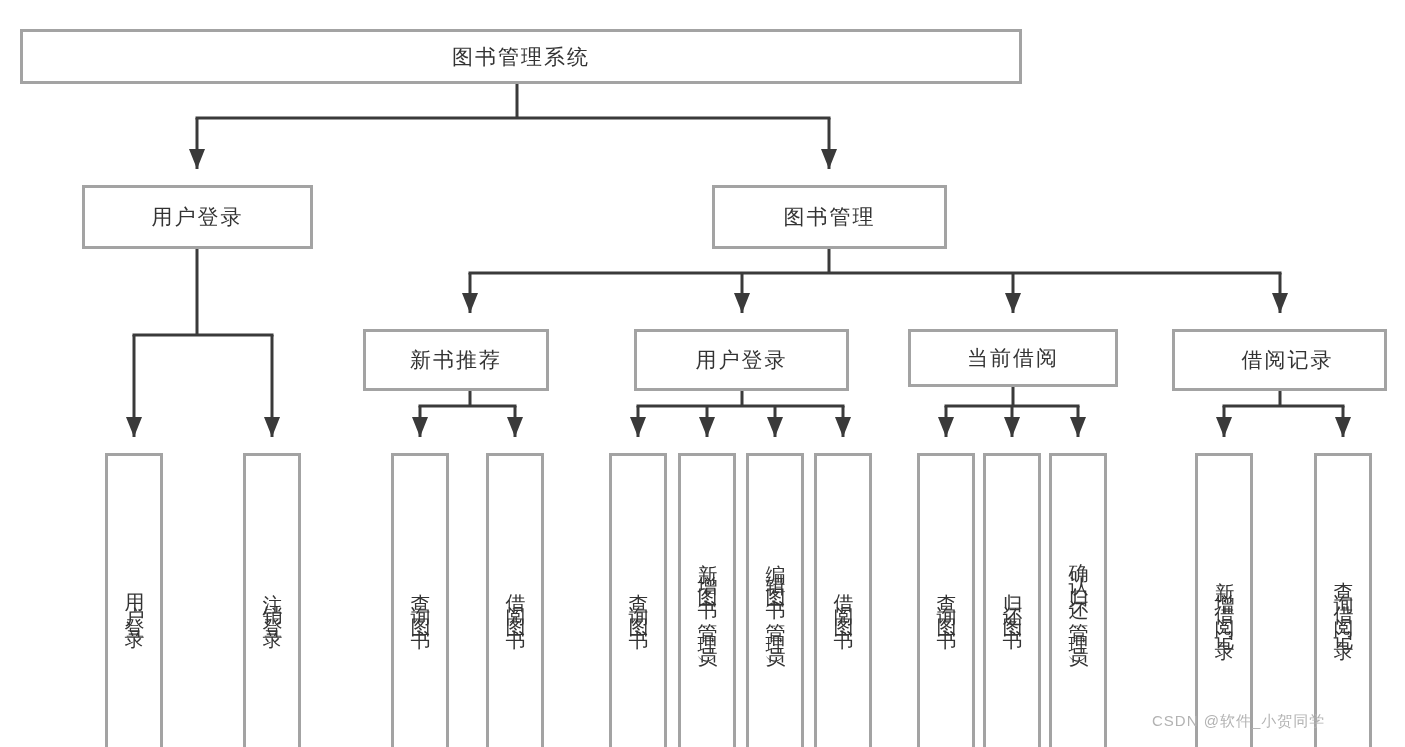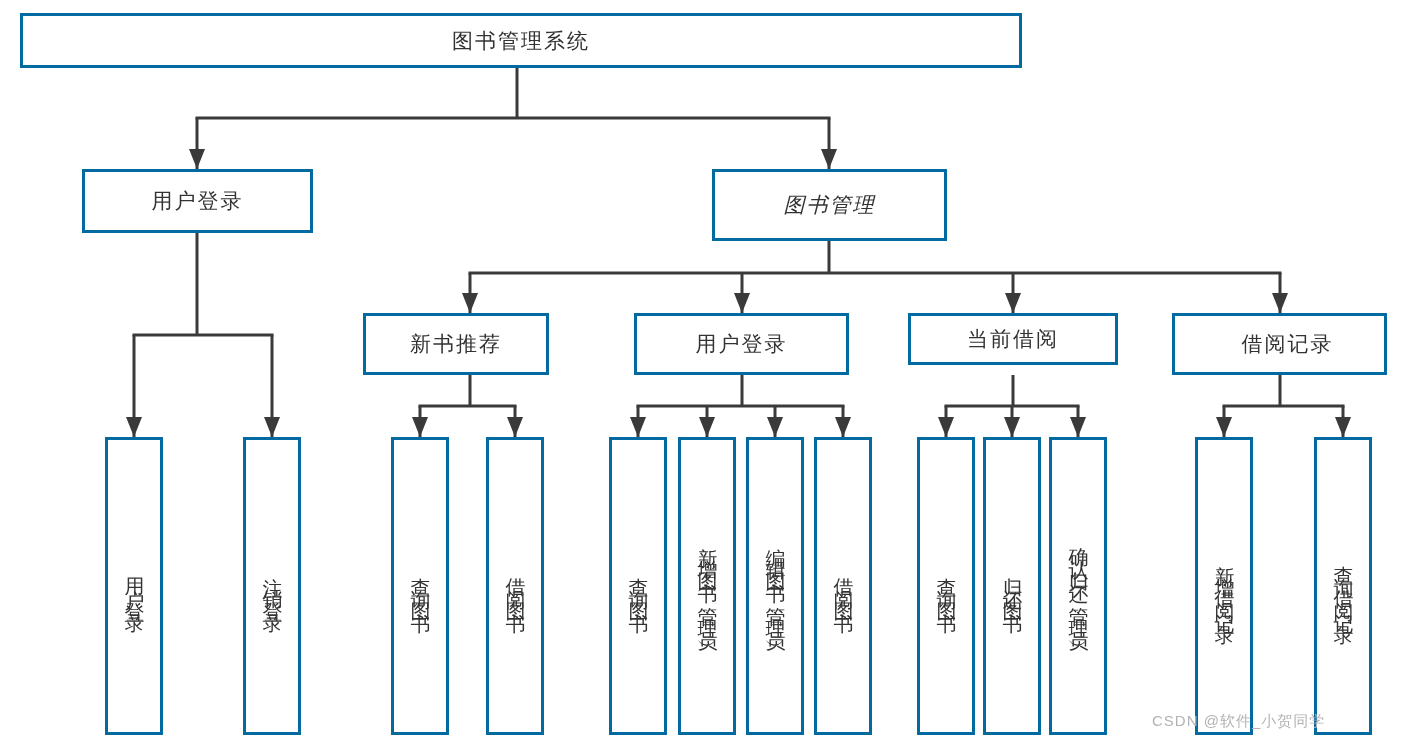--- a/index.html
+++ b/index.html
@@ -5,21 +5,21 @@
   * { margin:0; padding:0; box-sizing:border-box; }
   html,body { background:#ffffff; }
   body { font-family:"Liberation Sans", sans-serif; }
   .canvas {
     position:relative; width:1405px; height:747px;
     background:#ffffff; overflow:hidden; color:#333333;
   }
   svg.wires { position:absolute; left:0; top:0; width:1405px; height:747px; }
   .node {
     position:absolute; background:#ffffff;
-    border:3px solid #0369a1; color:#333333;
+    border:3px solid #a3a3a3; color:#333333;margin-top:16px;
   }
   .hnode {
     display:flex; align-items:center; justify-content:center;
     font-size:21px; letter-spacing:2px;
   }
   .leaf {
     writing-mode:vertical-rl; text-orientation:upright;
     text-align:center; font-size:20px; letter-spacing:12px;
     line-height:50px; width:58px; height:298px; top:437px;
   }
@@ -80,25 +80,25 @@
         <path d="M1280 375 L1280 406 M1222.5 406 L1344.5 406"></path>
         <line x1="1224" y1="406" x2="1224" y2="437" marker-end="url(#ah)"></line>
         <line x1="1343" y1="406" x2="1343" y2="437" marker-end="url(#ah)"></line>
       </g>
     </g>
   </svg>
 
   <div class="node hnode" style="left:20px; top:13px; width:1002px; height:55px;">图书管理系统</div>
 
   <div class="node hnode" style="left:82px; top:169px; width:231px; height:64px;">用户登录</div>
-  <div class="node hnode" style="left:712px; top:169px; width:235px; height:72px;font-style:italic;">图书管理</div>
+  <div class="node hnode" style="left:712px; top:169px; width:235px; height:64px;">图书管理</div>
 
   <div class="node hnode" style="left:363px; top:313px; width:186px; height:62px;">新书推荐</div>
   <div class="node hnode" style="left:634px; top:313px; width:215px; height:62px;">用户登录</div>
-  <div class="node hnode" style="left:908px; top:313px; width:210px; height:52px;">当前借阅</div>
+  <div class="node hnode" style="left:908px; top:313px; width:210px; height:58px;">当前借阅</div>
   <div class="node hnode" style="left:1172px; top:313px; width:215px; height:62px;padding-left:16px;">借阅记录</div>
 
   <div class="node leaf" style="left:105px;">用户登录</div>
   <div class="node leaf" style="left:243px;">注销登录</div>
 
   <div class="node leaf" style="left:391px;">查询图书</div>
   <div class="node leaf" style="left:486px;">借阅图书</div>
 
   <div class="node leaf" style="left:609px;">查询图书</div>
   <div class="node leaf" style="left:678px;">新增图书（管理员）</div>

